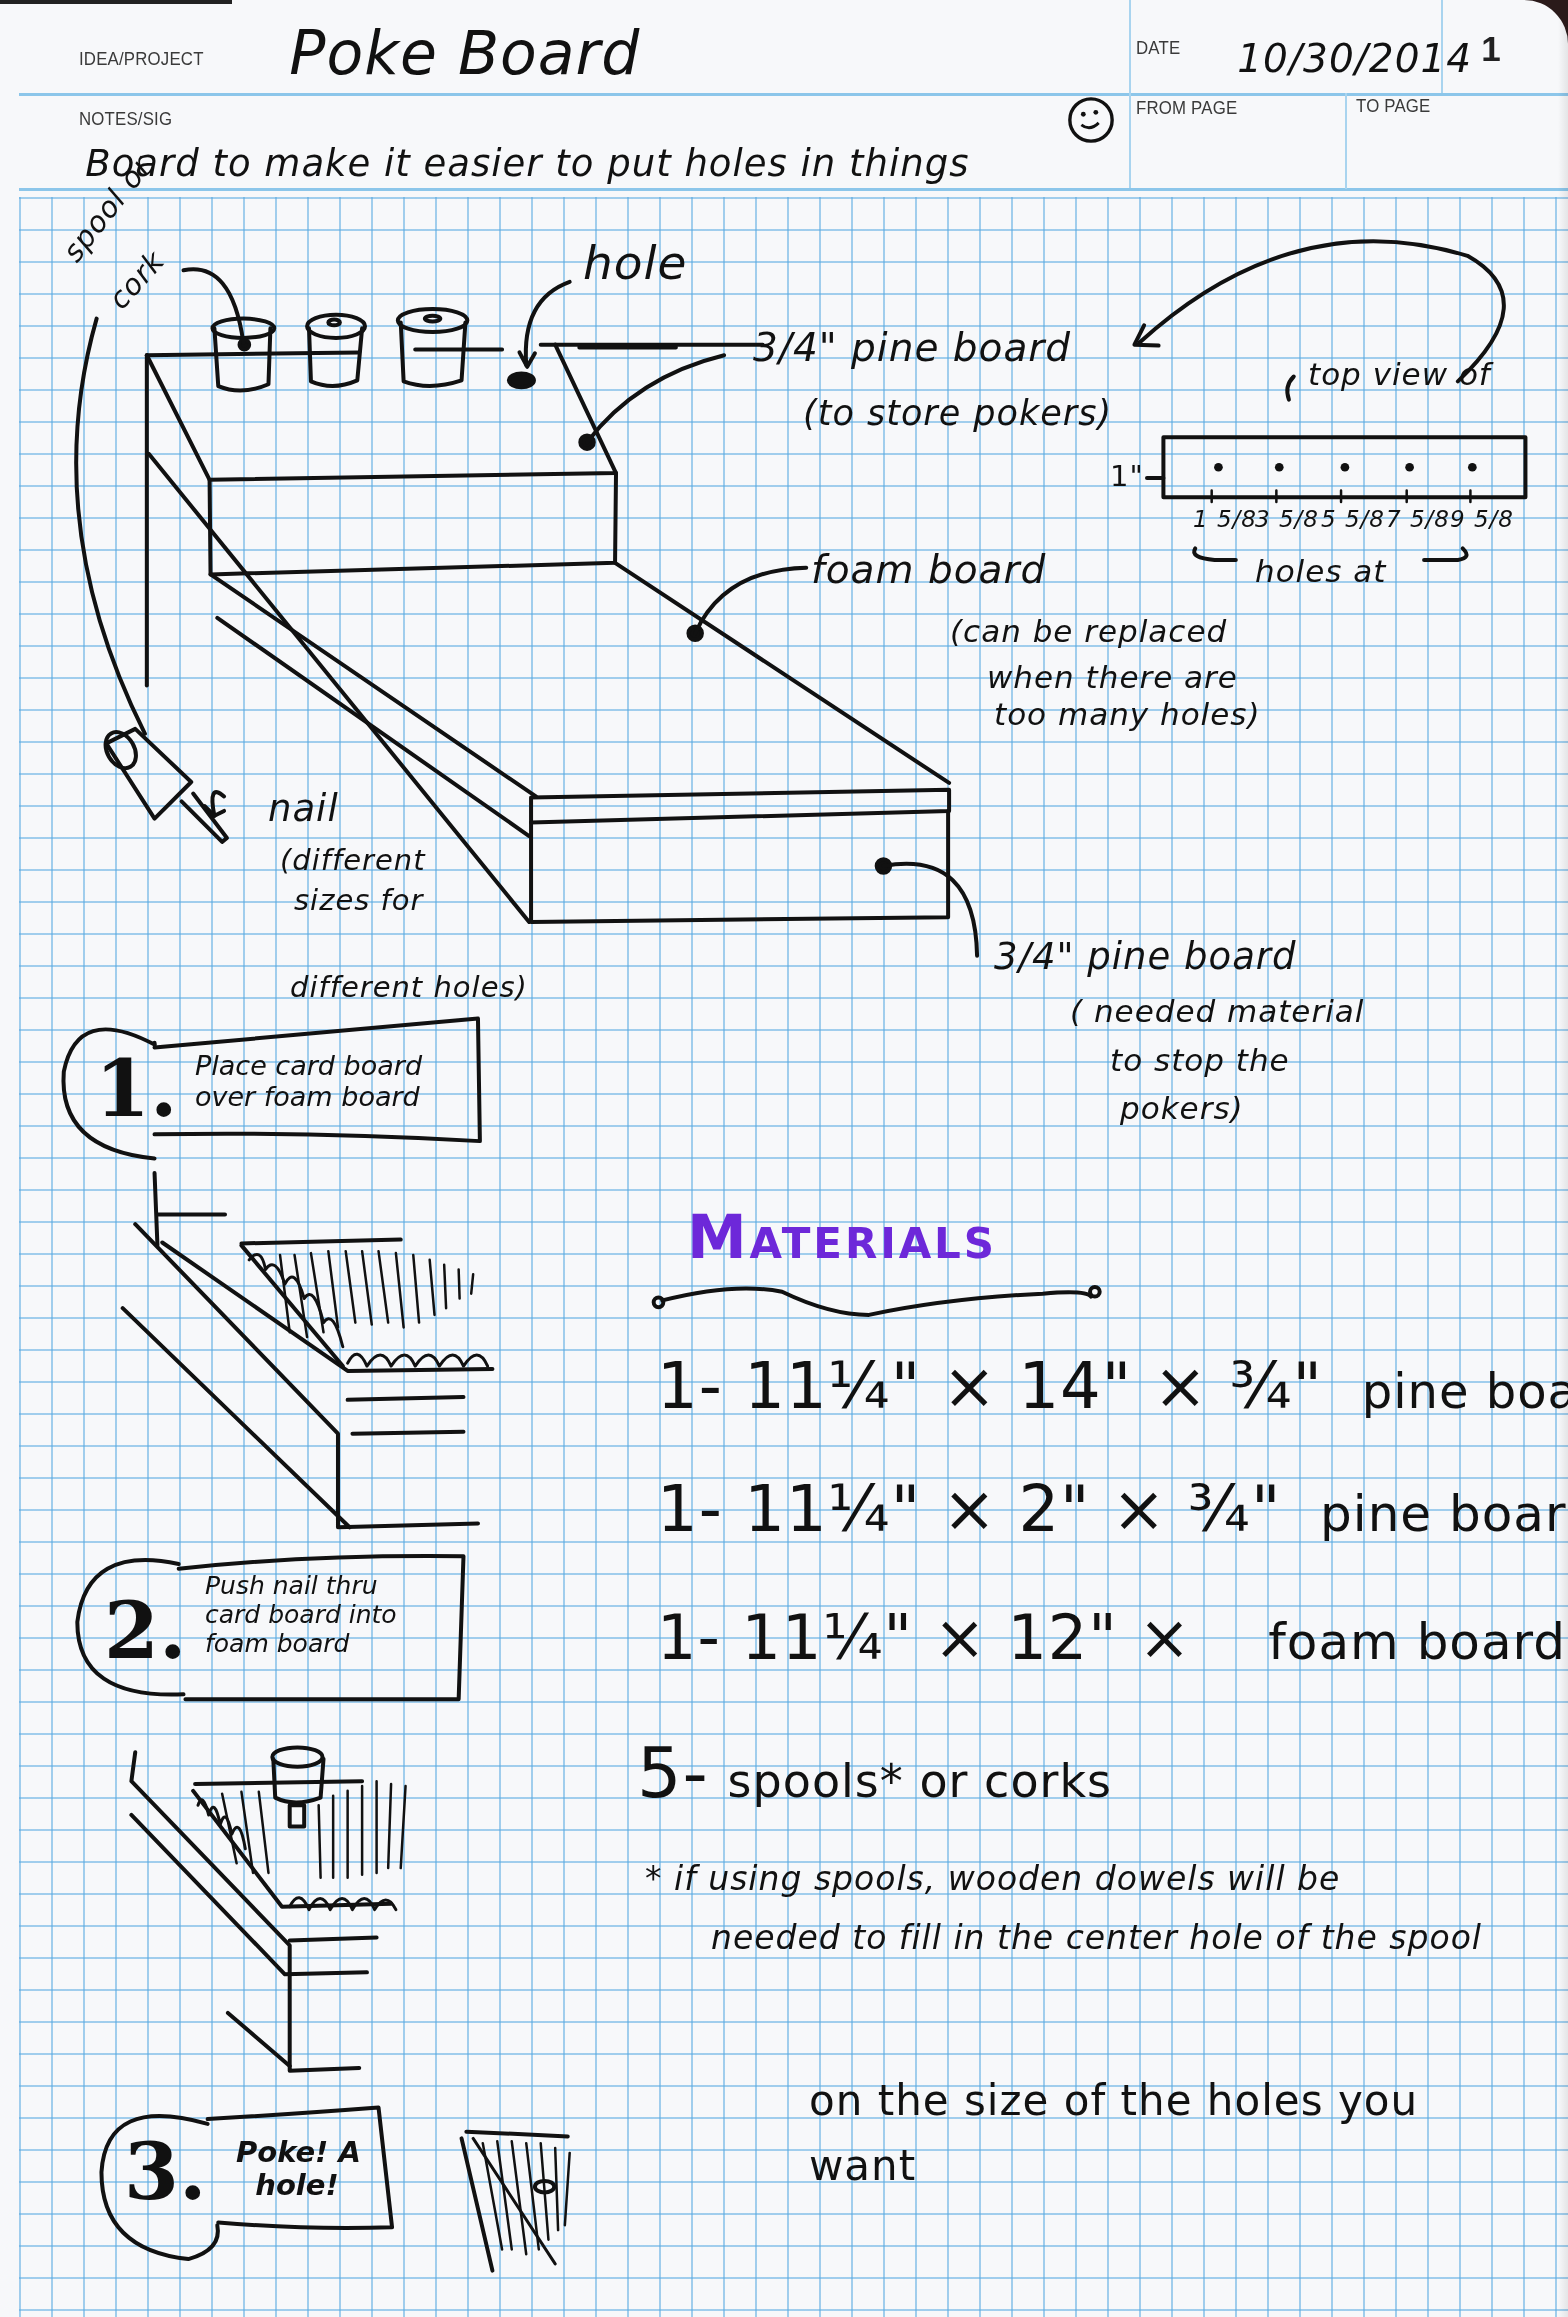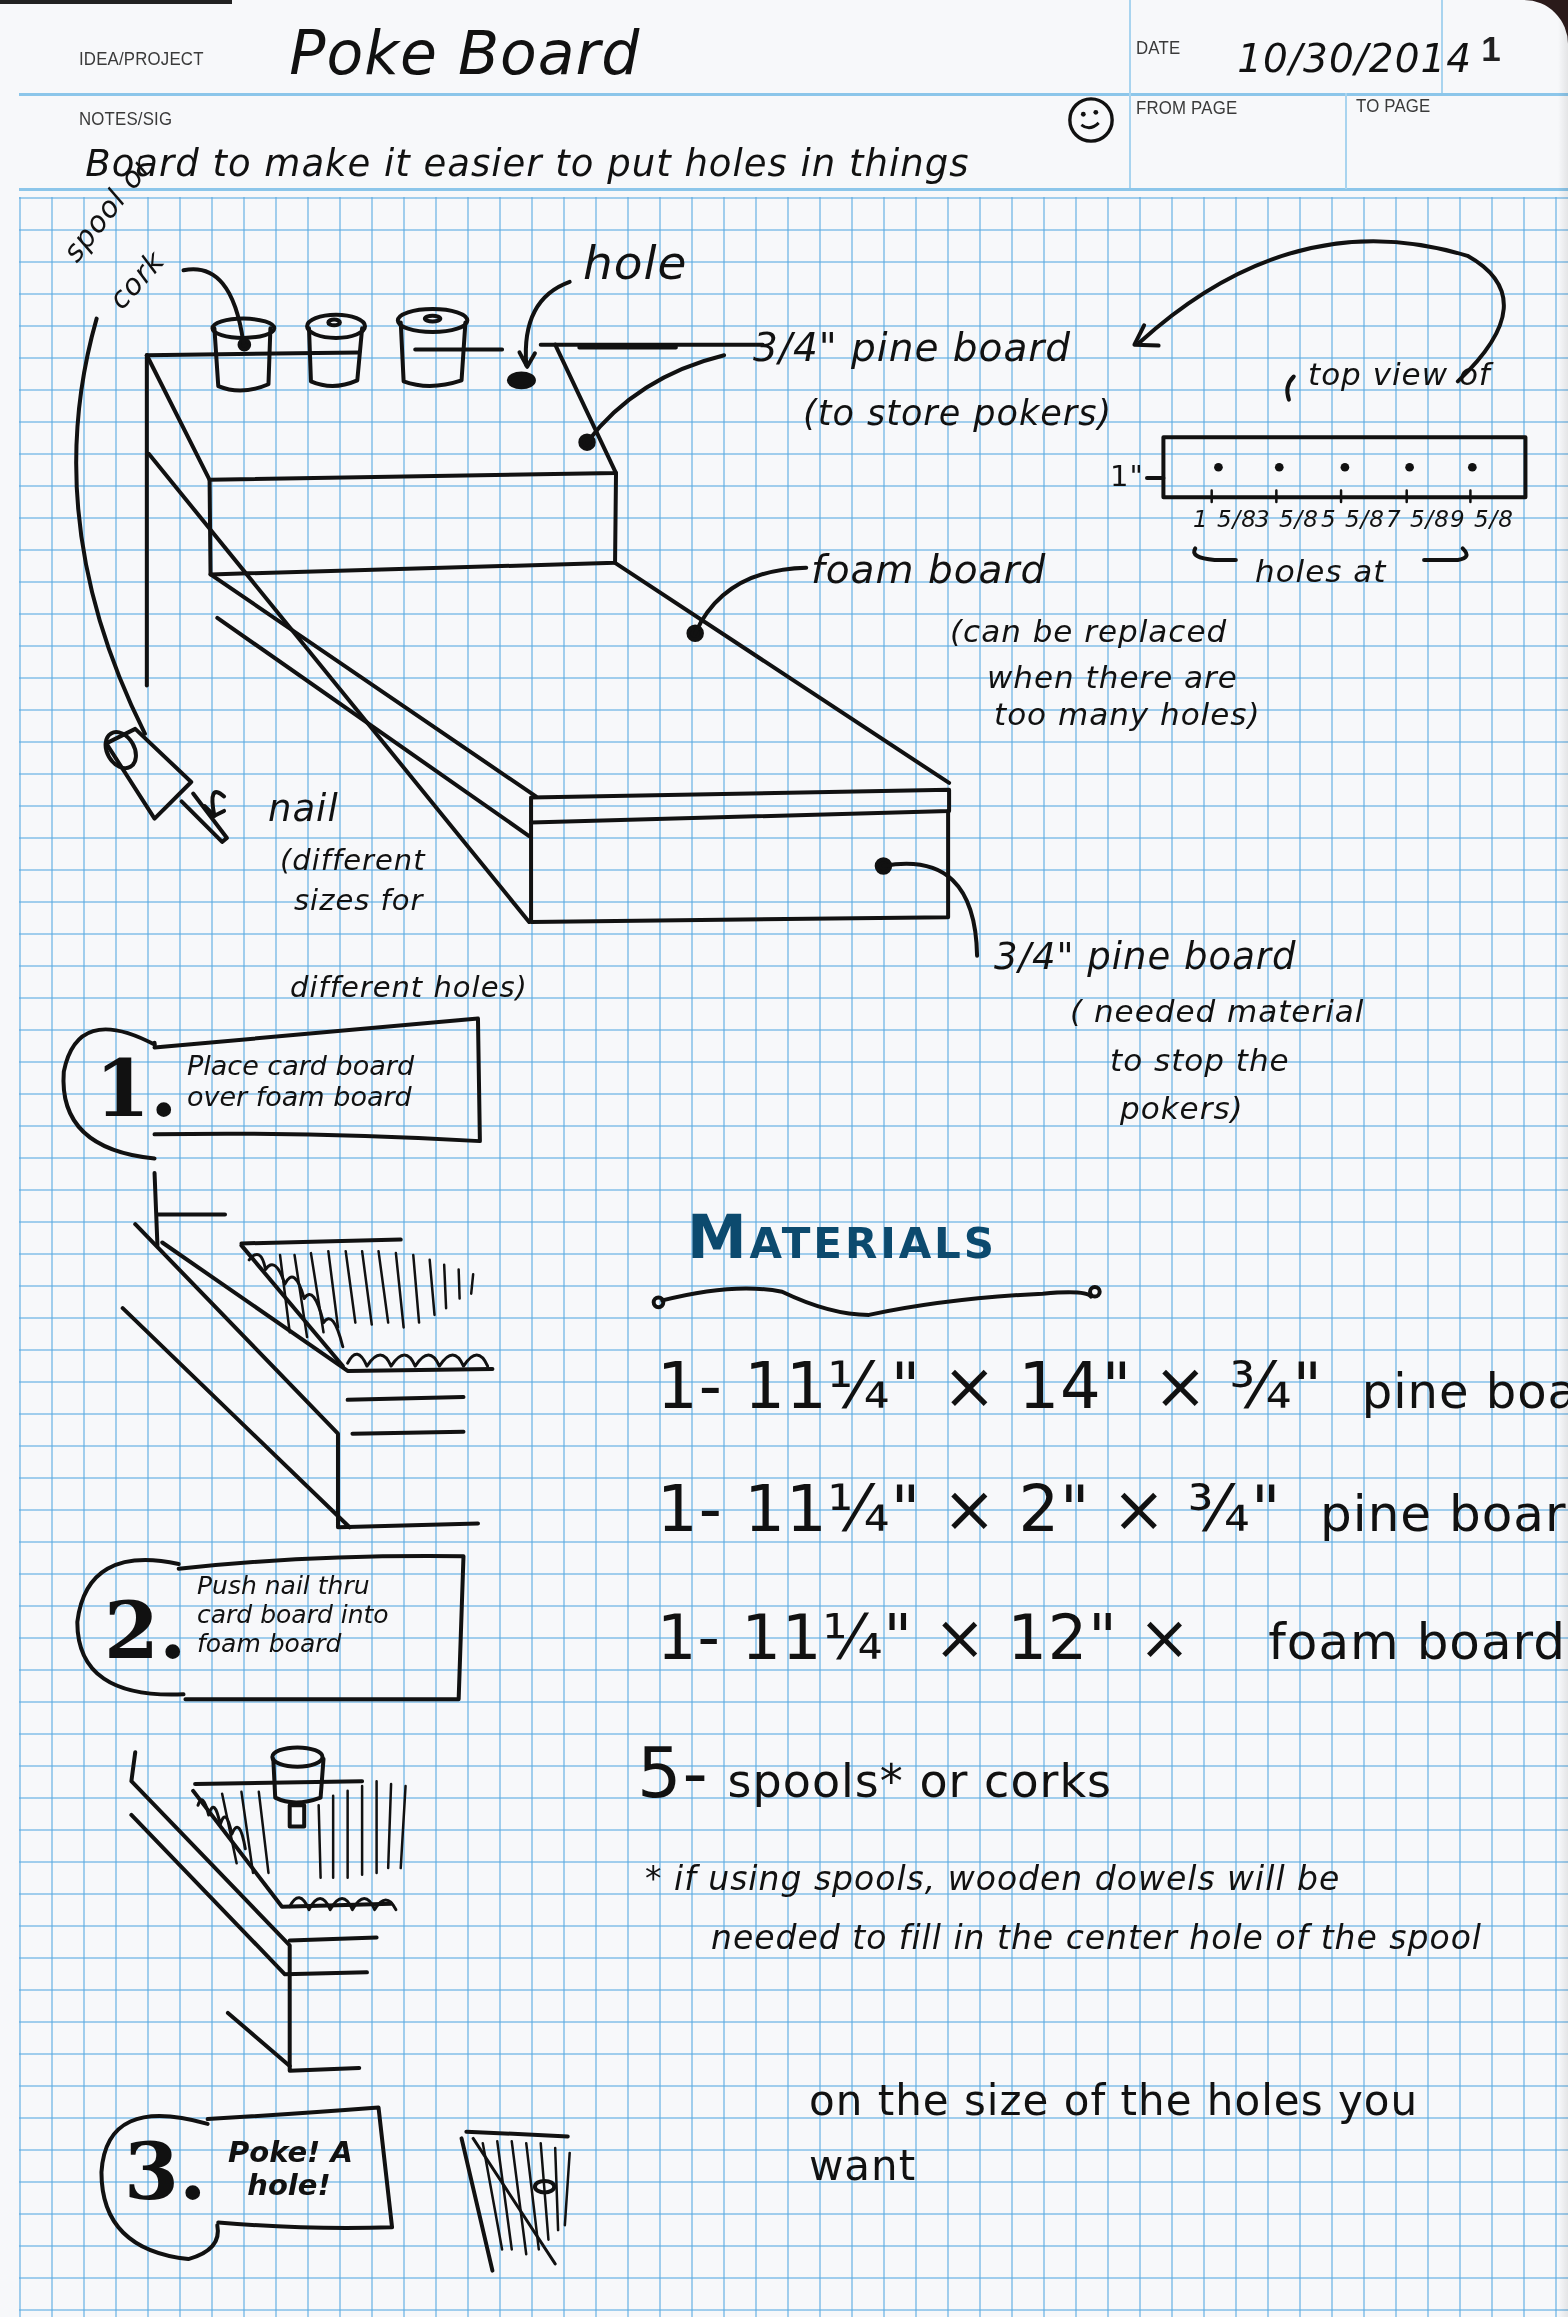--- a/index.html
+++ b/index.html
@@ -33,33 +33,33 @@
   }
   .hand {
     position:absolute; font-family:"DejaVu Sans", sans-serif;
     color:#111; white-space:nowrap; line-height:1;
     font-style:italic; letter-spacing:1px;
   }
   .sketch { position:absolute; left:0; top:0; width:1568px; height:2317px; }
   .sketch * { vector-effect:non-scaling-stroke; }
   .step-text {
     position:absolute; font-family:"DejaVu Sans", sans-serif;
-    font-style:italic; font-size:27px; color:#111; line-height:1.15;
+    font-style:italic; font-size:27px; color:#111; line-height:1.15;margin-left:8px;
   }
   .step-num {
     position:absolute; font-family:"DejaVu Serif", serif;
     font-weight:bold; font-size:79px; color:#111; line-height:1;
   }
   .mat-line {
     position:absolute; font-family:"DejaVu Sans", sans-serif;
     color:#111; white-space:nowrap; line-height:1; letter-spacing:1px;
   }
   .materials-title {
     position:absolute; font-family:"DejaVu Sans", sans-serif;
-    font-weight:bold; font-size:60px; color:#0c4a6e; letter-spacing:2.9px;
+    font-weight:bold; font-size:60px; color:#6d28d9; letter-spacing:2.9px;
     font-variant:small-caps;
   }
   .shadow-edge {
     position:absolute; right:0; top:0; width:9.7px; height:100%;
     background:linear-gradient(to right, rgba(0,0,0,0), rgba(0,0,0,0.08));
   }
   .top-strip { position:absolute; left:0; top:0; width:232px; height:3.9px; background:#222; }
 </style>
 </head>
 <body>

